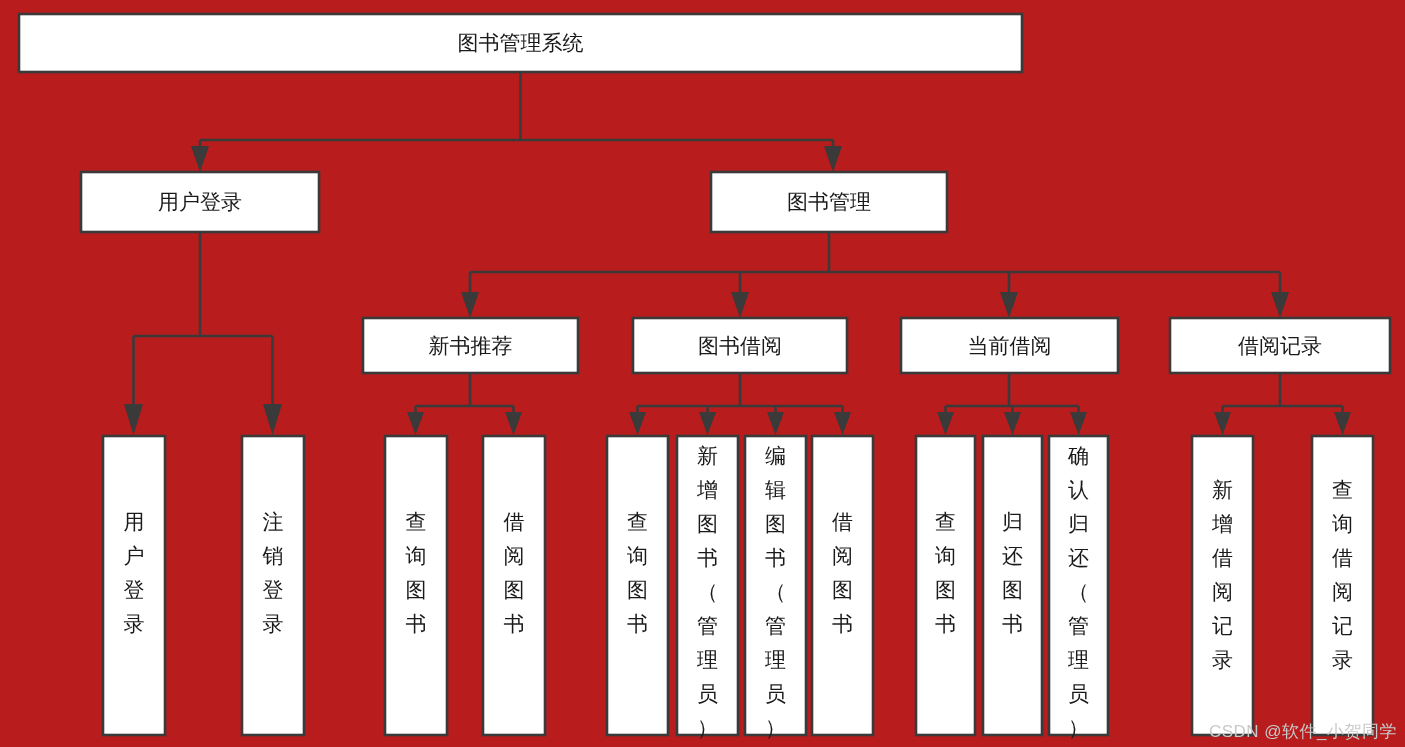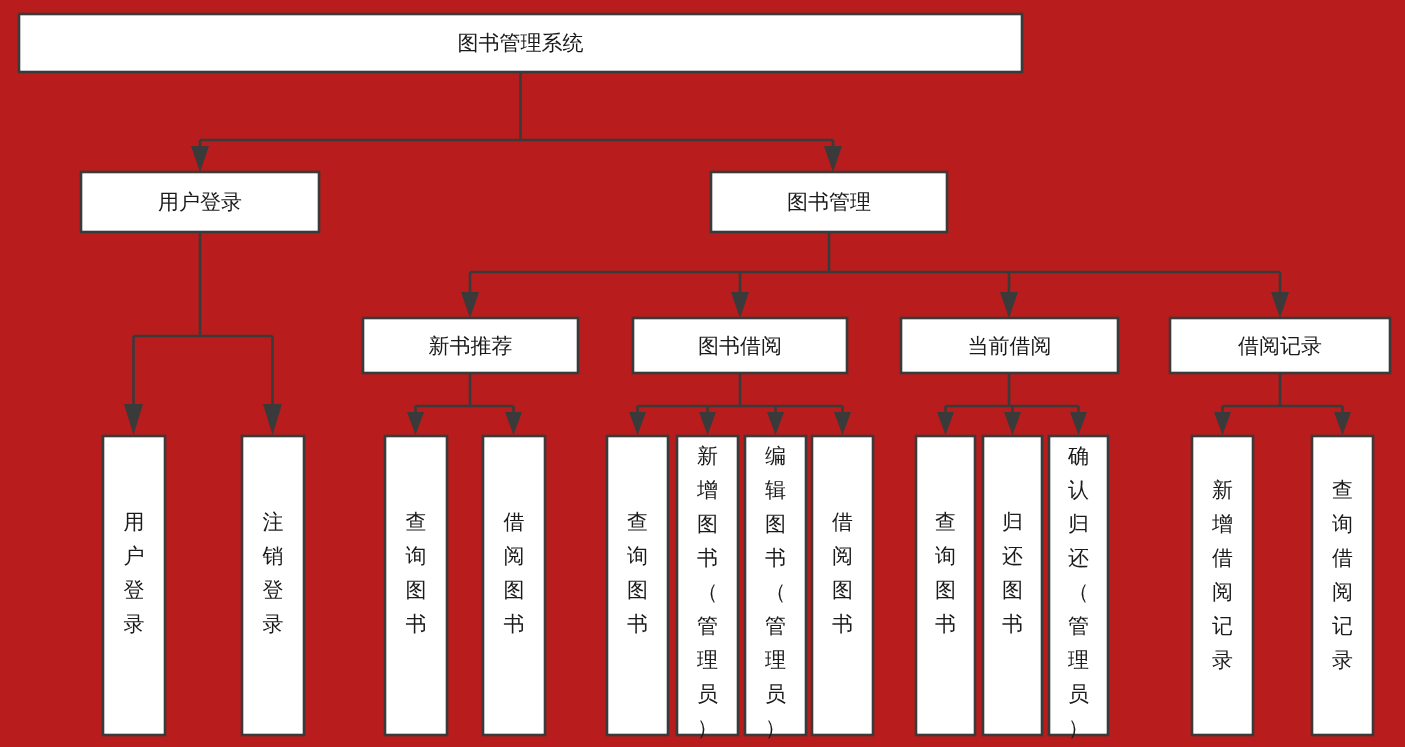--- a/index.html
+++ b/index.html
@@ -231,14 +231,15 @@
       <text class="node-label-v" x="1222.5" y="497"><tspan x="1222.5" y="497">新</tspan><tspan x="1222.5" y="531">增</tspan><tspan x="1222.5" y="565">借</tspan><tspan x="1222.5" y="599">阅</tspan><tspan x="1222.5" y="633">记</tspan><tspan x="1222.5" y="667">录</tspan></text>
     </g>
 
     <g>
       <rect class="node-rect" x="1312" y="436" width="61" height="299"></rect>
       <text class="node-label-v" x="1342.5" y="497"><tspan x="1342.5" y="497">查</tspan><tspan x="1342.5" y="531">询</tspan><tspan x="1342.5" y="565">借</tspan><tspan x="1342.5" y="599">阅</tspan><tspan x="1342.5" y="633">记</tspan><tspan x="1342.5" y="667">录</tspan></text>
     </g>
 
   </svg>
 
+  <div class="watermark">CSDN @软件_小贺同学</div>
 
 </div>
 
 </body></html>

